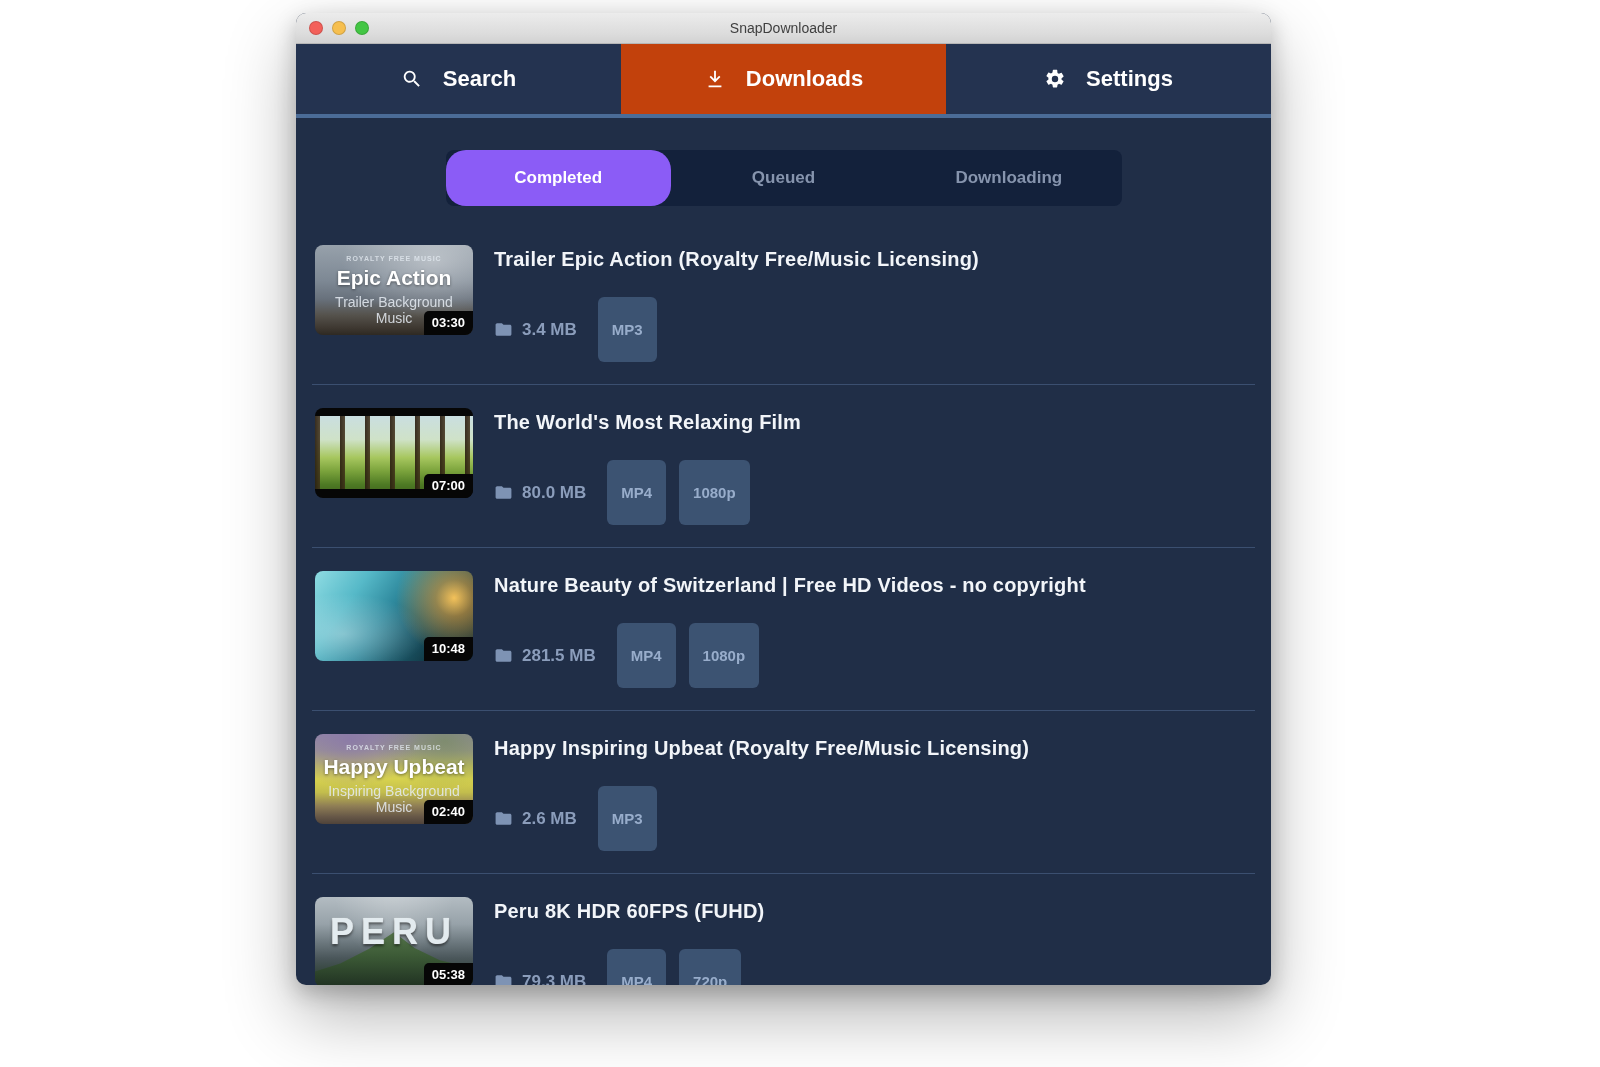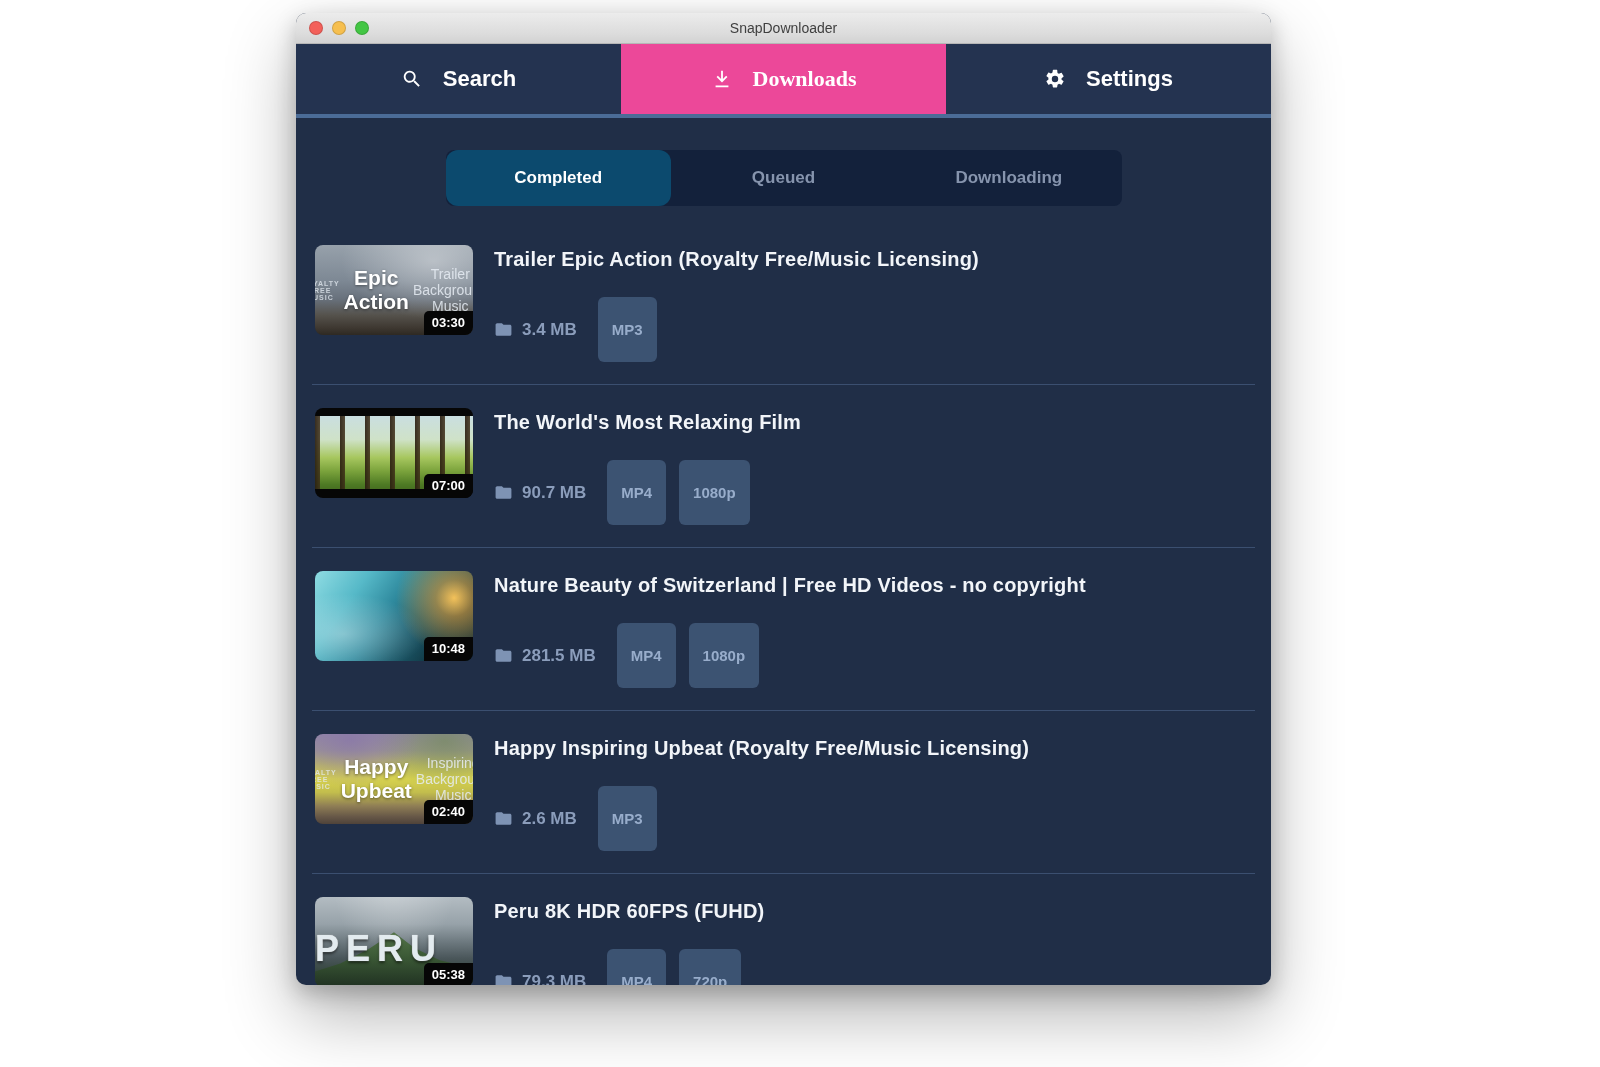--- a/index.html
+++ b/index.html
@@ -52,40 +52,40 @@
     border-bottom: 4px solid #4b6c97;
   }
   .nav-tab {
     flex: 1;
     display: flex; align-items: center; justify-content: center;
     gap: 20px;
     color: #ffffff;
     font-size: 22px; font-weight: bold;
     cursor: default;
   }
-  .nav-tab.active { background: #ec4899; font-family: Liberation Serif, serif; }
+  .nav-tab.active { background: #c2410c; }
   .nav-icon { width: 22px; height: 22px; display: block; }
 
   
   .seg {
     width: 676px; height: 56px;
     margin: 32px auto 0;
     background: #13213b;
     border-radius: 8px;
     display: flex;
   }
   .seg-tab {
     flex: 1;
     display: flex; align-items: center; justify-content: center;
     font-size: 17px; font-weight: bold;
     color: #8694ad;
   }
   .seg-tab.active {
-    background: #0c4a6e;
-    border-radius: 12px;
+    background: #8b5cf6;
+    border-radius: 20px;
     color: #ffffff;
   }
 
   
   .list { margin: 16px 16px 0; }
   .row {
     display: flex;
     gap: 21px;
     padding: 23px 3px 22px;
     border-bottom: 1px solid rgba(82,108,146,0.55);
@@ -102,21 +102,21 @@
     position: absolute; right: 0; bottom: 0;
     background: #060606;
     color: #ffffff;
     font-size: 13px; font-weight: bold;
     padding: 4px 8px 5px;
     border-top-left-radius: 5px;
     z-index: 3;
   }
   .thumb-text {
     position: absolute; inset: 0;
-    display: flex; flex-direction: row;
+    display: flex; flex-direction: column;
     align-items: center; justify-content: center;
     gap: 4px; text-align: center; z-index: 2;
   }
   .thumb-small {
     font-size: 7px; letter-spacing: 1px;
     color: rgba(230,236,243,0.75); font-weight: bold;
   }
   .thumb-big {
     font-size: 21px; font-weight: bold; color: #ffffff;
     text-shadow: 0 1px 3px rgba(0,0,0,0.45);
@@ -259,21 +259,21 @@
     <div class="thumb thumb--forest">
 
       <span class="duration">07:00</span>
     </div>
     <div class="row-content">
       <div class="row-title">The World's Most Relaxing Film</div>
       <div class="meta">
         <svg class="folder-icon" viewBox="0 0 24 24" fill="#7e93b4">
           <path d="M10 4H4c-1.1 0-2 .9-2 2v12c0 1.1.9 2 2 2h16c1.1 0 2-.9 2-2V8c0-1.1-.9-2-2-2h-8l-2-2z"></path>
         </svg>
-        <span class="meta-size">90.7 MB</span>
+        <span class="meta-size">80.0 MB</span>
         <span class="badges">
               <span class="badge">MP4</span>
               <span class="badge">1080p</span>
             </span>
       </div>
     </div>
   </div>
 
   <div class="row">
     <div class="thumb thumb--switzerland">

